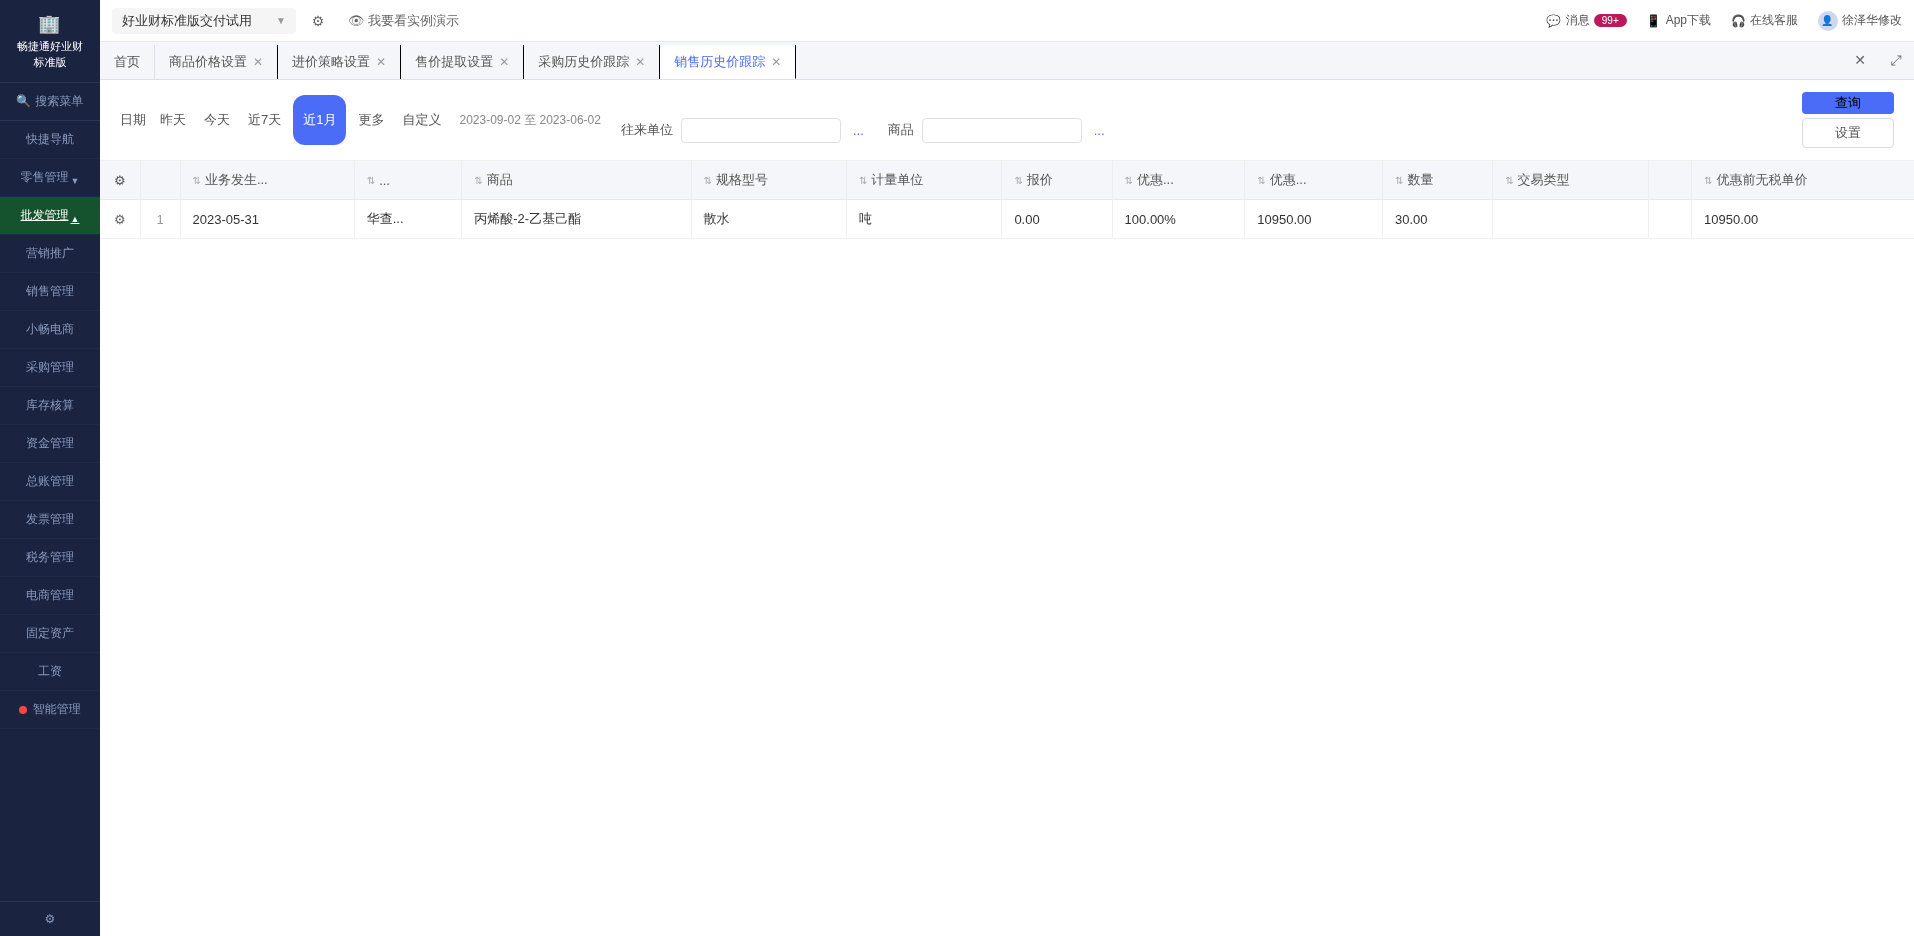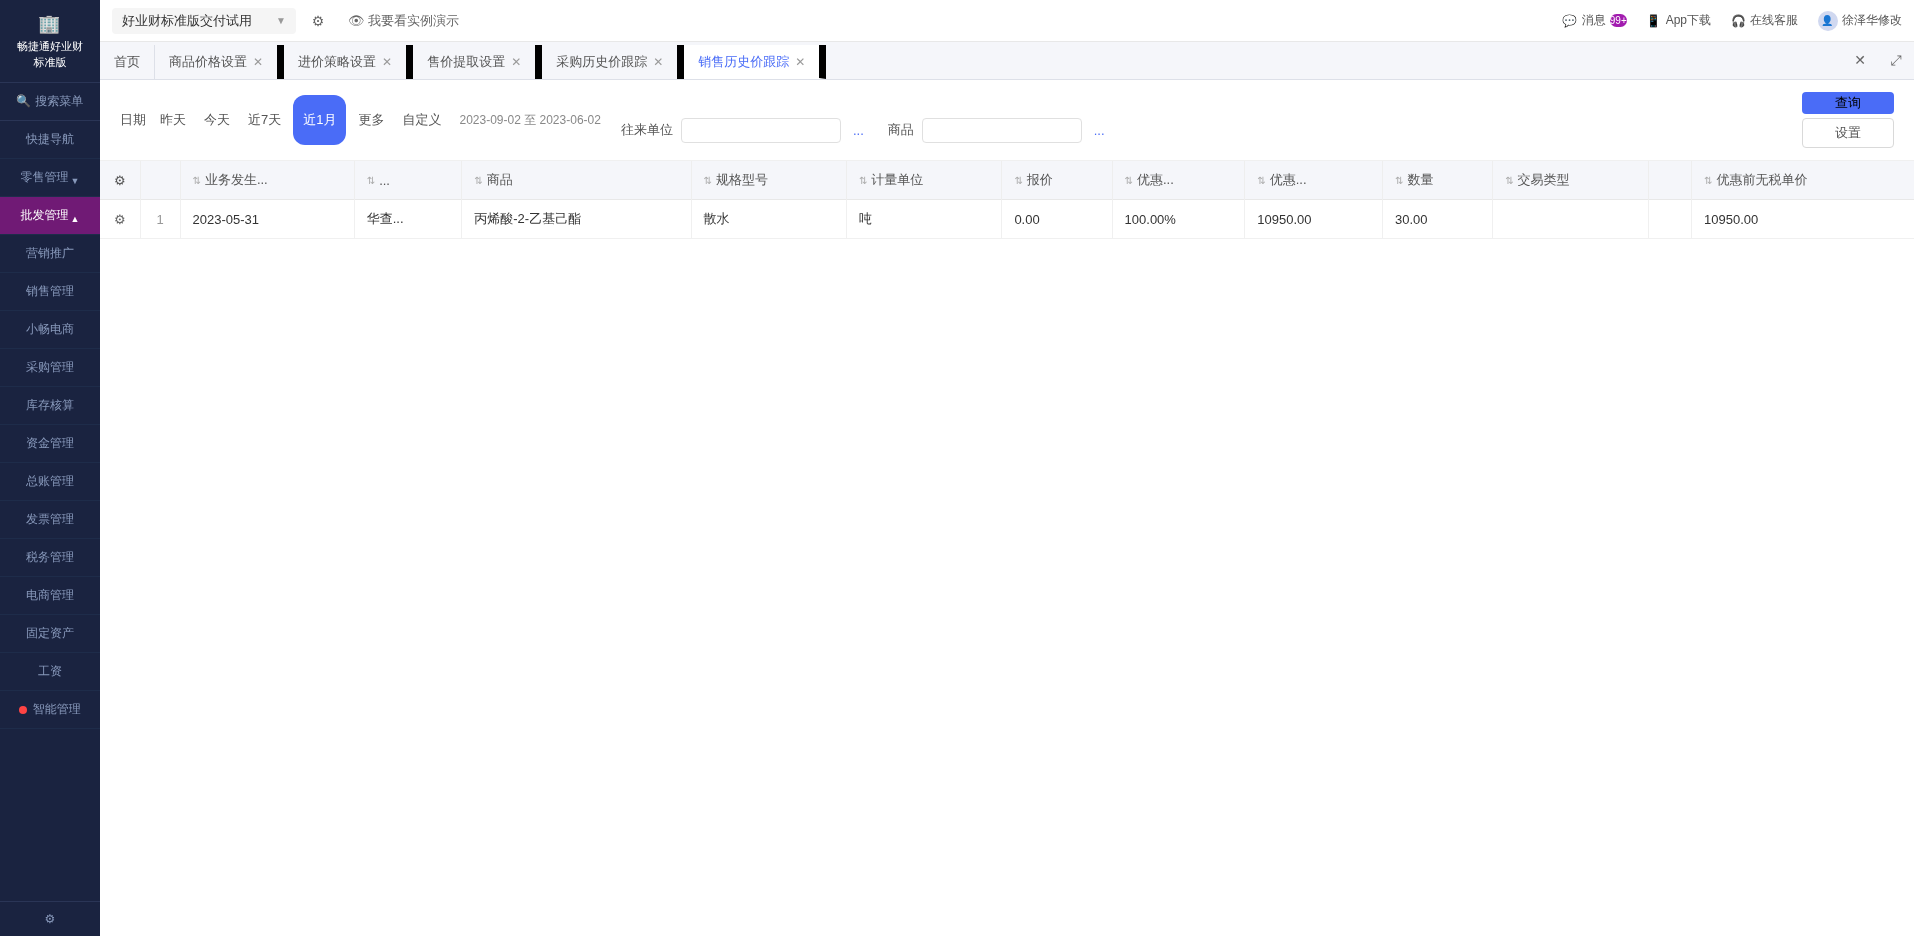--- a/index.html
+++ b/index.html
@@ -38,21 +38,21 @@
     }
     .sidebar-nav-item {
       padding: 10px 8px;
       text-align: center;
       font-size: 12px;
       color: #8899bb;
       cursor: pointer;
       border-bottom: 1px solid #1e2c4a;
     }
     .sidebar-nav-item.has-sub { display: flex; justify-content: center; align-items: flex-end; gap: 2px; }
-    .sidebar-nav-item.expanded { background: #701a75; color: #fff; }
+    .sidebar-nav-item.expanded { background: #14532d; color: #fff; text-decoration: underline; }
     .sidebar-bottom {
       margin-top: auto;
       padding: 10px 8px;
       text-align: center;
       font-size: 12px;
       color: #8899bb;
       cursor: pointer;
       border-top: 1px solid #2a3556;
     }
     .red-dot { width: 8px; height: 8px; background: #ff4444; border-radius: 50%; display: inline-block; margin-right: 2px; vertical-align: middle; }
@@ -112,25 +112,25 @@
     }
     .topbar-right-item {
       display: flex;
       align-items: center;
       gap: 4px;
       font-size: 12px;
       color: #555;
       cursor: pointer;
     }
     .badge {
-      background: #a21caf;
+      background: #be185d;
       color: #fff;
       border-radius: 8px;
       font-size: 10px;
-      padding: 1px 0;
+      padding: 1px 8px;
       min-width: 16px;
       text-align: center;
     }
 
     
     .tabs-bar {
       height: 38px;
       background: #f5f6fa;
       display: flex;
       align-items: flex-end;
@@ -142,21 +142,21 @@
     .tab {
       height: 34px;
       padding: 0 14px;
       display: flex;
       align-items: center;
       gap: 6px;
       font-size: 13px;
       color: #555;
       cursor: pointer;
       white-space: nowrap;
-      border-right: 7px solid #000000;
+      border-right: 1px solid #000000;
       background: #f5f6fa;
       flex-shrink: 0;
     }
     .tab.active {
       background: #fff;
       color: #4a6cf7;
       border-bottom: 1px solid #fff;
       font-weight: 500;
     }
     .tab .close-btn {

